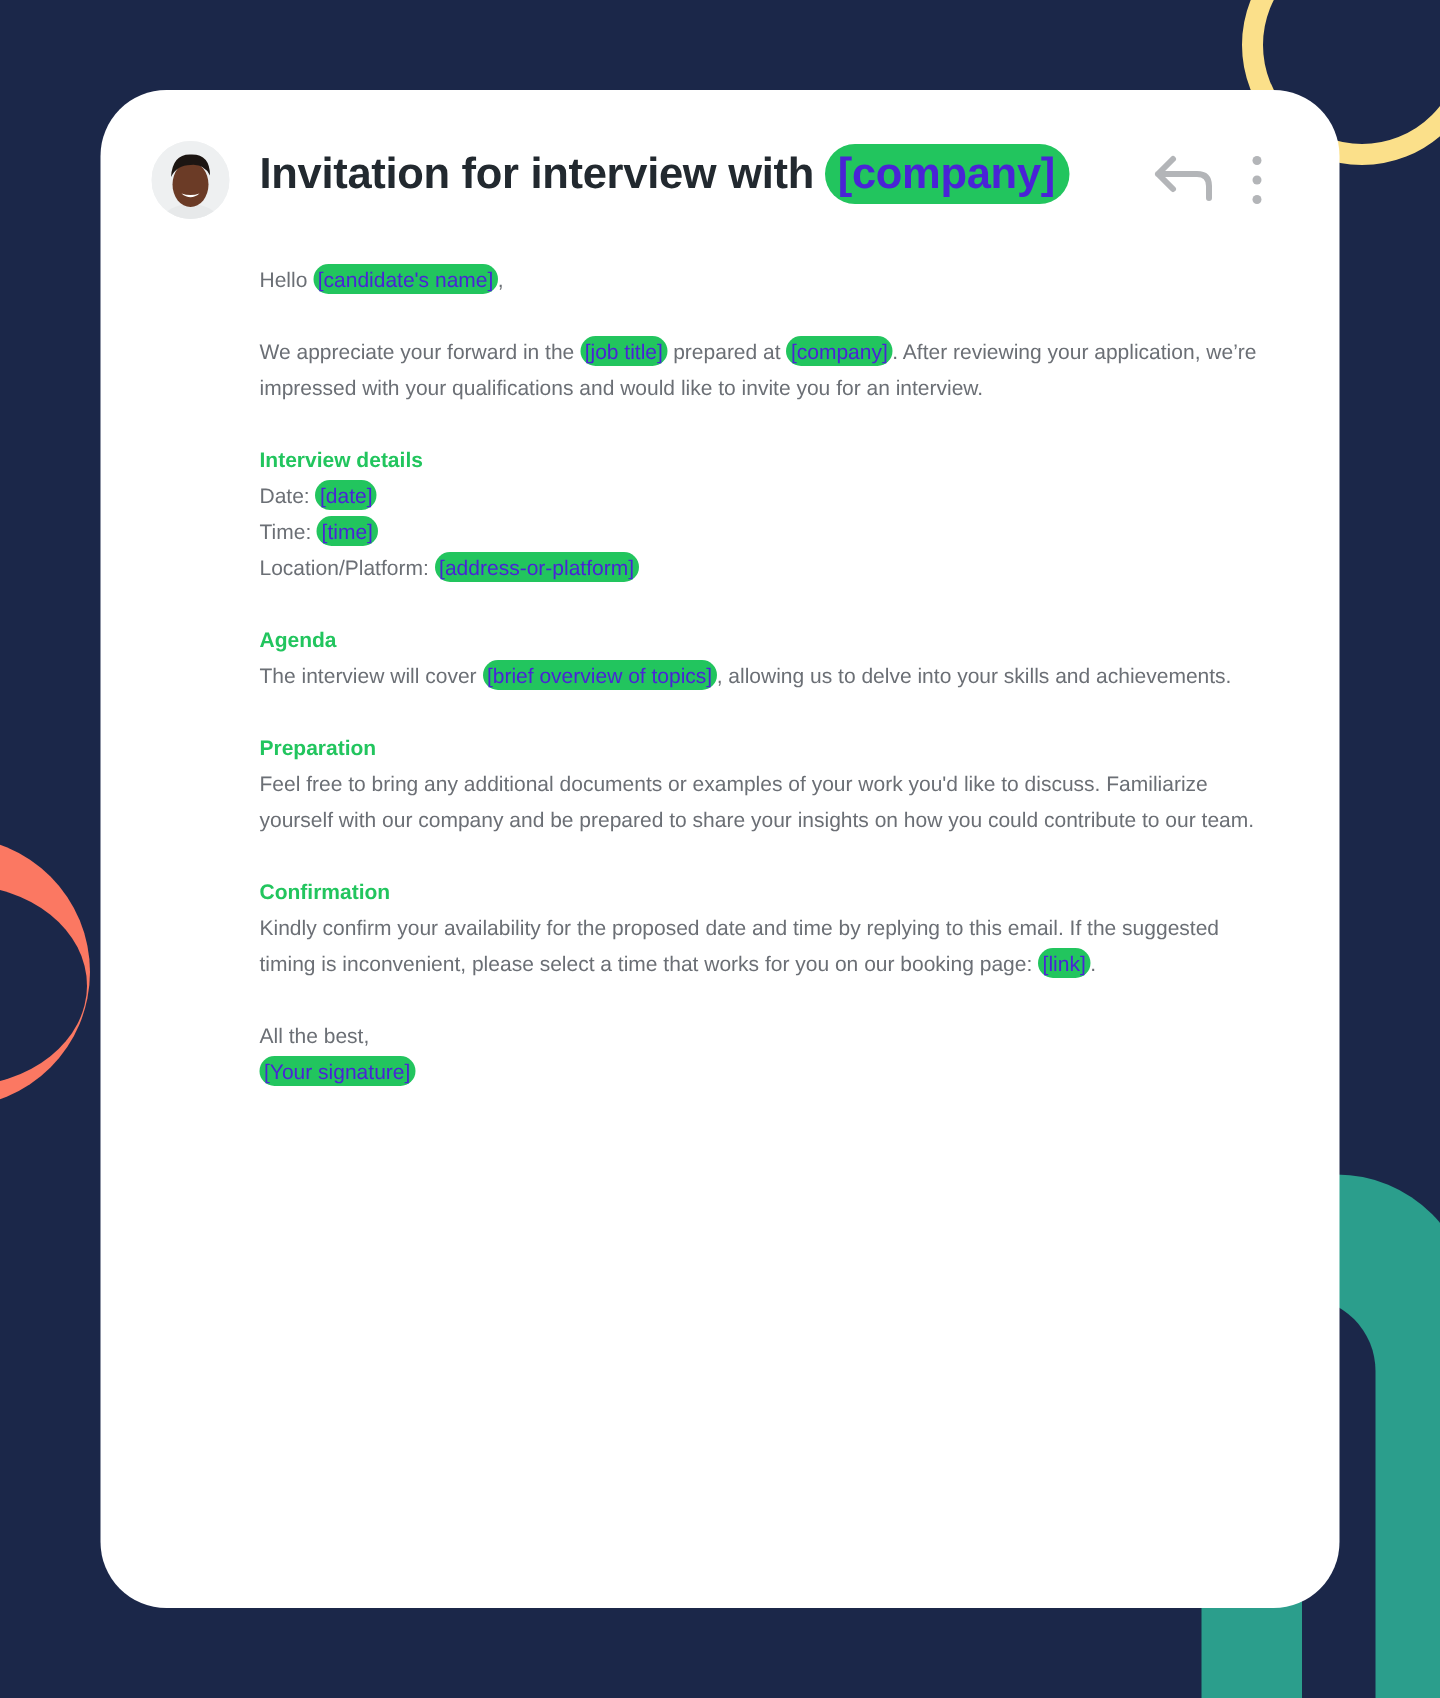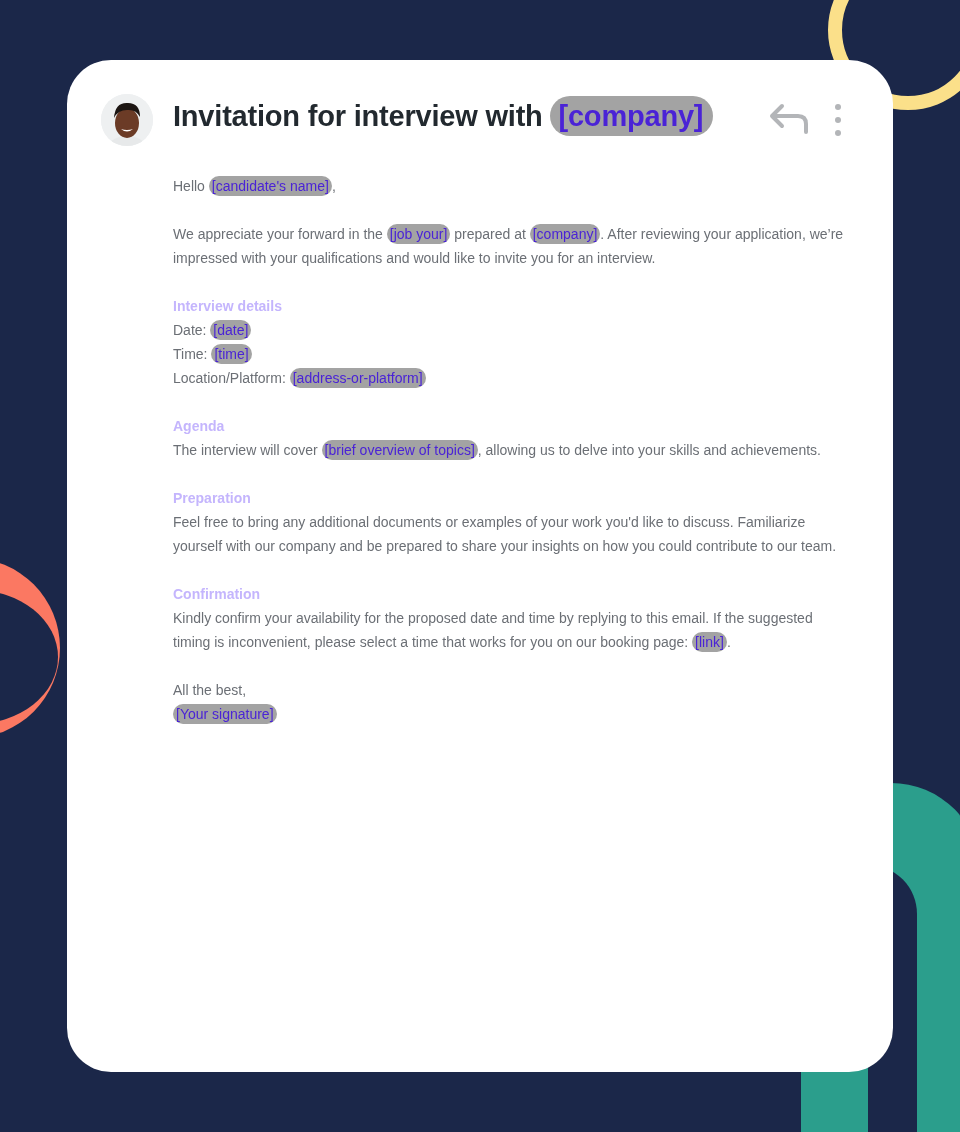--- a/index.html
+++ b/index.html
@@ -6,28 +6,28 @@
   body{width:960px;height:1132px;background:#1b2749;position:relative;overflow:hidden;font-family:"Liberation Sans","DejaVu Sans",sans-serif;}
   .deco{position:absolute;}
   .ring-yellow{left:828px;top:-50px;width:160px;height:160px;border-radius:50%;box-sizing:border-box;border:14px solid #fbe08a;}
   .coral{left:-120px;top:558px;width:180px;height:180px;border-radius:50%;background:#fb7862;}
   .coral-hole{left:-110px;top:590px;width:168px;height:134px;border-radius:50%;background:#1b2749;}
   .teal-arch{left:801px;top:783px;width:180px;height:400px;background:#2b9e8c;border-radius:90px 90px 0 0;}
   .teal-inner2{left:868px;top:865px;width:49px;height:300px;background:#1b2749;border-top-right-radius:49px;}
   .card{position:absolute;left:67px;top:60px;width:826px;height:1012px;background:#ffffff;border-radius:44px;}
   .avatar{position:absolute;left:101px;top:94px;width:52px;height:52px;border-radius:50%;background:#eef0f1;overflow:hidden;}
   .title{position:absolute;left:173px;top:100px;font-size:29px;font-weight:600;color:#22292f;white-space:nowrap;letter-spacing:-0.2px;}
-  .ph{color:#4a23d6;background:#a3a3a3;border-radius:14px;padding:2px 3px;}
+  .ph{color:#4a23d6;background:#22c55e;border-radius:14px;padding:2px 3px;}
   .title .ph{padding:4px 10px 4px 8px;border-radius:22px;}
   .icon-btn{position:absolute;cursor:pointer;}
   .reply{left:768px;top:102px;width:46px;height:34px;}
   .more{left:828px;top:102px;width:20px;height:36px;}
   .body{position:absolute;left:173px;top:174px;width:680px;font-size:14px;line-height:24px;color:#6b6f75;}
   .body p{margin:0 0 24px 0;}
-  .body .h{font-weight:700;color:#c4b5fd;}
+  .body .h{font-weight:700;color:#22c55e;}
 </style>
 </head>
 <body>
 
 <div class="deco ring-yellow"></div>
 <div class="deco coral"></div>
 <div class="deco coral-hole"></div>
 <div class="deco teal-arch"></div>
 <div class="deco teal-inner2"></div>
 
@@ -54,21 +54,21 @@
   <svg width="20" height="36" viewBox="0 0 20 36">
     <circle cx="10" cy="5" r="3" fill="#b3b5b8"></circle>
       <circle cx="10" cy="18" r="3" fill="#b3b5b8"></circle>
       <circle cx="10" cy="31" r="3" fill="#b3b5b8"></circle>
   </svg>
 </div>
 
 <div class="body">
   <p><span>Hello </span><span class="ph">[candidate's name]</span><span>,</span></p>
 
-  <p><span>We appreciate your forward in the </span><span class="ph">[job your]</span><span> prepared at </span><span class="ph">[company]</span><span>. After reviewing your application, we’re impressed with your qualifications and would like to invite you for an interview.</span></p>
+  <p><span>We appreciate your forward in the </span><span class="ph">[job title]</span><span> prepared at </span><span class="ph">[company]</span><span>. After reviewing your application, we’re impressed with your qualifications and would like to invite you for an interview.</span></p>
 
   <p>
     <span class="h">Interview details</span><br>
     <span>Date: </span><span class="ph">[date]</span><br>
     <span>Time: </span><span class="ph">[time]</span><br>
     <span>Location/Platform: </span><span class="ph">[address-or-platform]</span>
   </p>
 
 
   <p>

